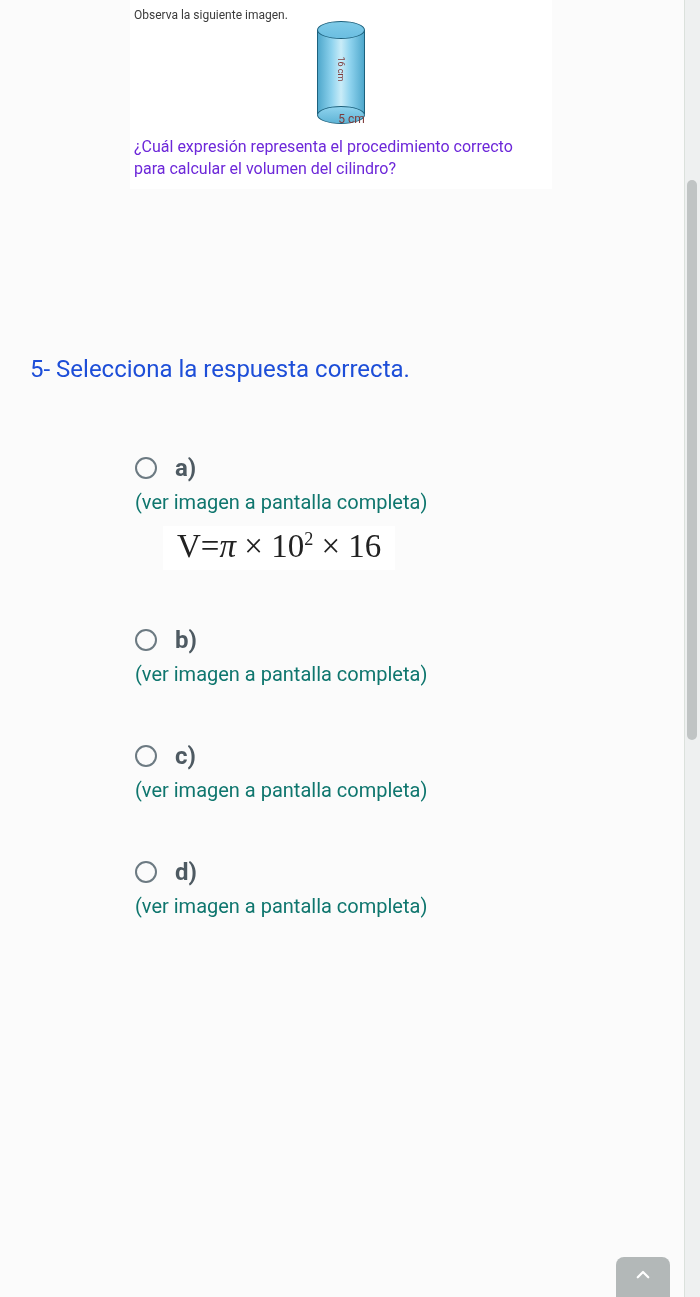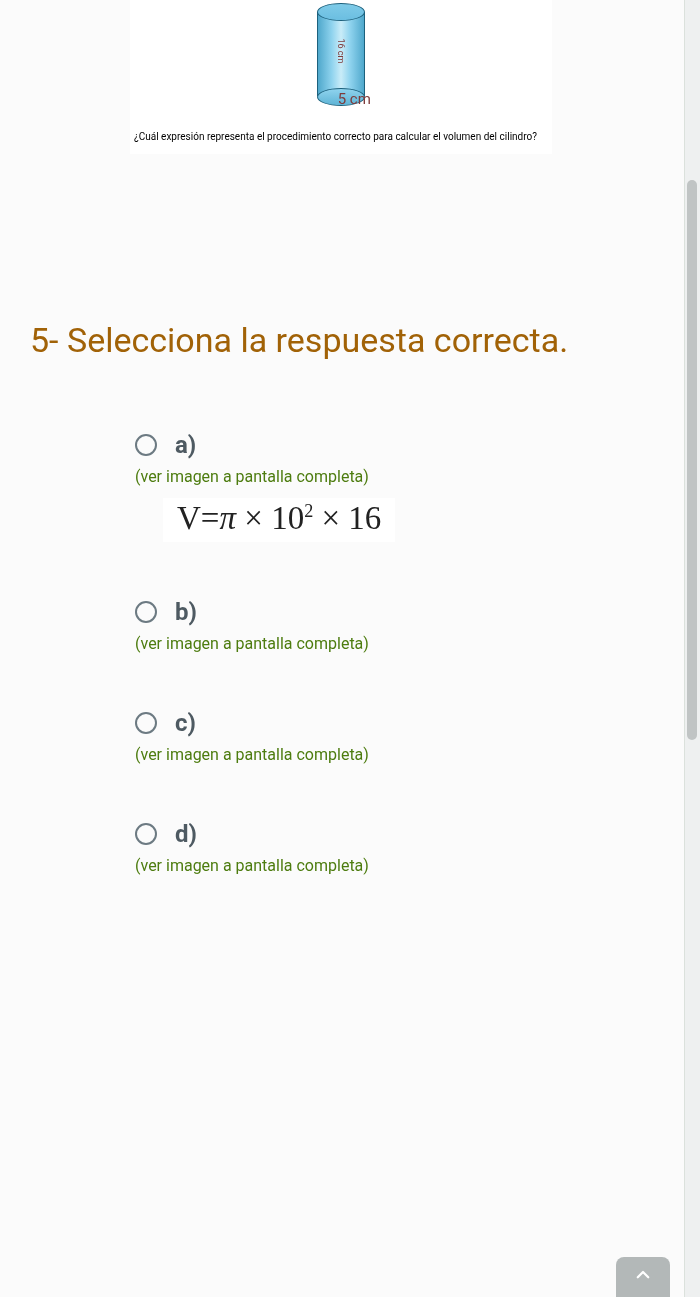--- a/index.html
+++ b/index.html
@@ -89,34 +89,34 @@
     transform: translate(-50%, -50%) rotate(90deg);
     font-size: 9px;
     color: #7e3b3b;
     white-space: nowrap;
   }
   .cyl .radius-label {
     position: absolute;
     bottom: -2px;
     left: 50%;
     transform: translateX(-10%);
-    font-size: 15px;
+    font-size: 12px;
     color: #7e3b3b;
     white-space: nowrap;
   }
   .image-card .question {
-    font-size: 10px;
-    color: #000000;
-    margin: 20px 4px 0 4px;
+    font-size: 16px;
+    color: #6d28d9;
+    margin: 8px 4px 0 4px;
     line-height: 1.35;
   }
   .main-q {
     margin: 165px 30px 0 30px;
-    font-size: 34px;
-    color: #a16207;
+    font-size: 24px;
+    color: #1d4ed8;
     line-height: 1.25;
   }
   .options {
     margin: 70px 60px 0 135px;
   }
   .option {
     margin-bottom: 56px;
   }
   .opt-head {
     display: flex;
@@ -130,22 +130,22 @@
     border-radius: 50%;
     flex-shrink: 0;
     background: transparent;
   }
   .opt-letter {
     font-size: 24px;
     font-weight: 700;
     color: #4e5a62;
   }
   .opt-hint {
-    font-size: 16px;
-    color: #4d7c0f;
+    font-size: 20px;
+    color: #0f766e;
     margin: 2px 0 12px 0;
   }
   .formula {
     font-family: "Times New Roman", Georgia, serif;
     font-size: 33px;
     color: #222;
     background: #fff;
     padding: 2px 14px 6px 14px;
     display: inline-block;
     margin-left: 28px;
@@ -171,20 +171,21 @@
     justify-content: center;
   }
   .scroll-top-btn svg { width: 18px; height: 18px; }
 </style>
 </head>
 <body>
 
 <div class="content-wrap">
 
   <div class="image-card">
+    <div class="observe">Observa la siguiente imagen.</div>
     <div class="cyl-stage">
       <div class="cyl">
         <div class="body"></div>
         <div class="top"></div>
         <div class="bottom"></div>
         <div class="height-label">16 cm</div>
         <div class="radius-label">5 cm</div>
       </div>
     </div>
     <div class="question">¿Cuál expresión representa el procedimiento correcto para calcular el volumen del cilindro?</div>

